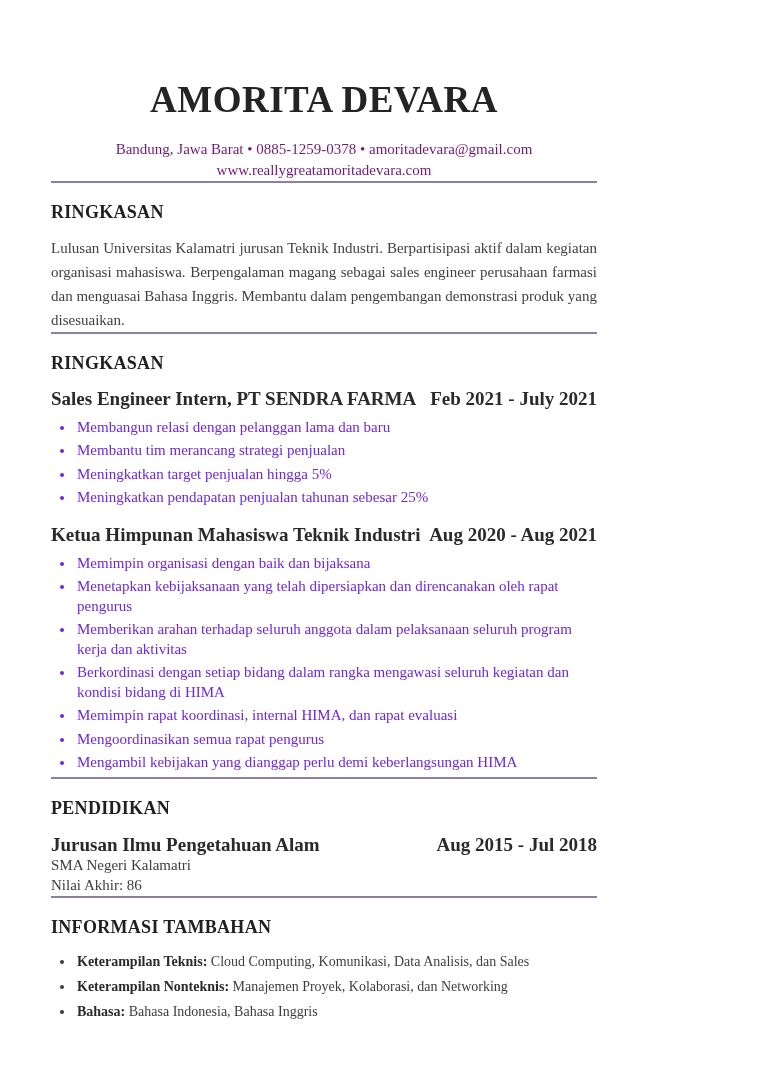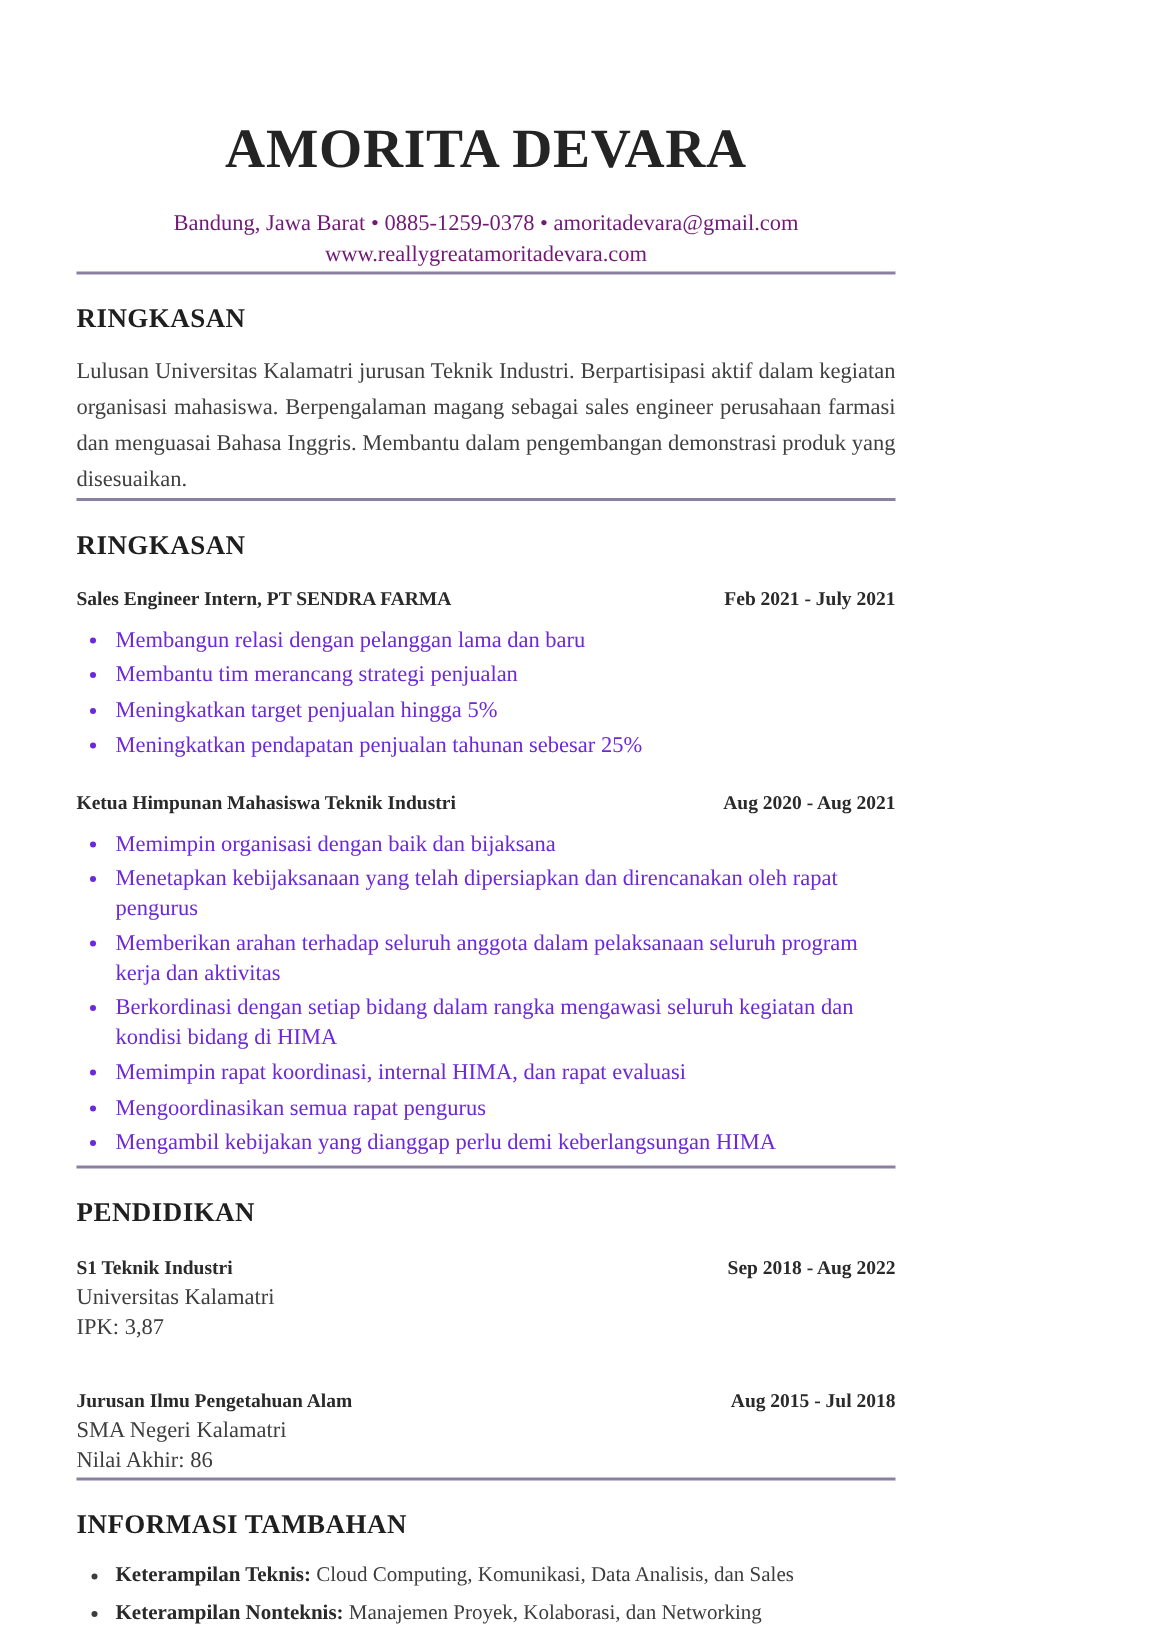--- a/index.html
+++ b/index.html
@@ -57,21 +57,21 @@
     margin:13px 0 0 0;
     font-size:15px;
     line-height:24px;
     text-align:justify;
     color:#3f3f3f;
   }
   .entry-header{
     display:flex;
     justify-content:space-between;
     align-items:baseline;
-    font-size:13px;
+    font-size:19px;
     font-weight:700;
     color:var(--bold-color);
     line-height:20px;
   }
   .entry-dates{white-space:nowrap;font-weight:700;}
   ul.bullets{
     margin:9px 0 0 0;
     padding:0 0 0 24px;
   }
   ul.bullets li{
@@ -157,28 +157,20 @@
         <li>Mengambil kebijakan yang dianggap perlu demi keberlangsungan HIMA</li>
       </ul>
     </div>
   </section>
 
   <hr class="divider divider-mid">
 
   <section>
     <h2 class="section-heading">PENDIDIKAN</h2>
 
-    <div class="edu-entry">
-      <div class="entry-header">
-        <span>S1 Teknik Industri</span>
-        <span class="entry-dates">Sep 2018 - Aug 2022</span>
-      </div>
-      <p class="edu-line">Universitas Kalamatri</p>
-      <p class="edu-line">IPK: 3,87</p>
-    </div>
 
     <div class="edu-entry">
       <div class="entry-header">
         <span>Jurusan Ilmu Pengetahuan Alam</span>
         <span class="entry-dates">Aug 2015 - Jul 2018</span>
       </div>
       <p class="edu-line">SMA Negeri Kalamatri</p>
       <p class="edu-line">Nilai Akhir: 86</p>
     </div>
   </section>

